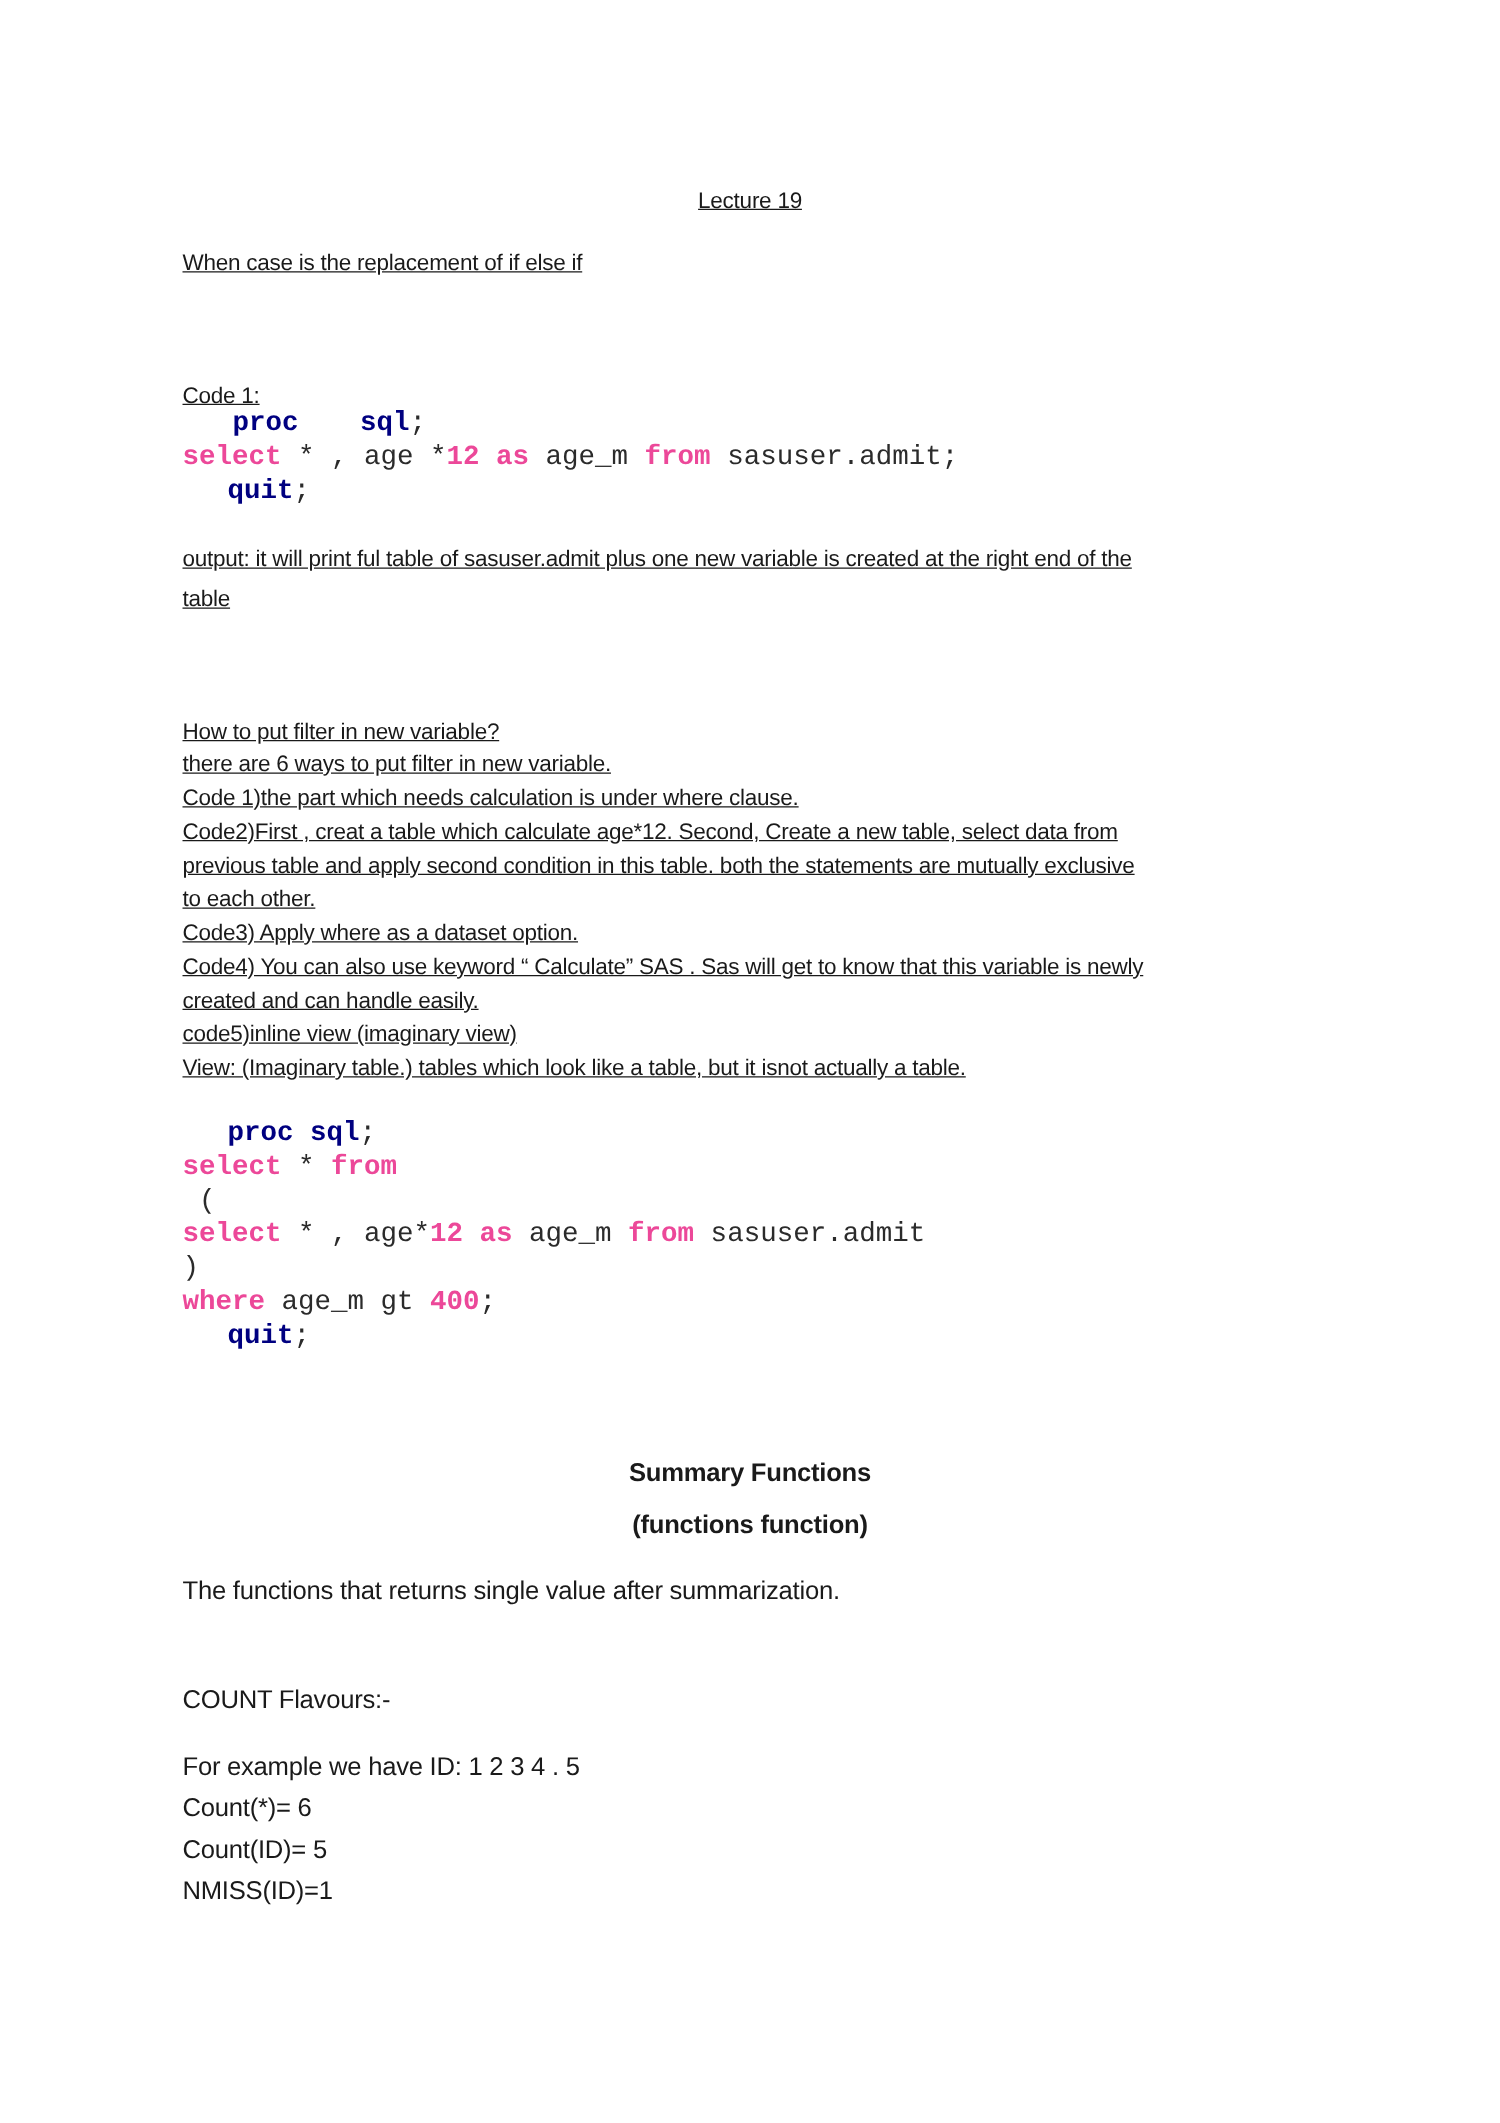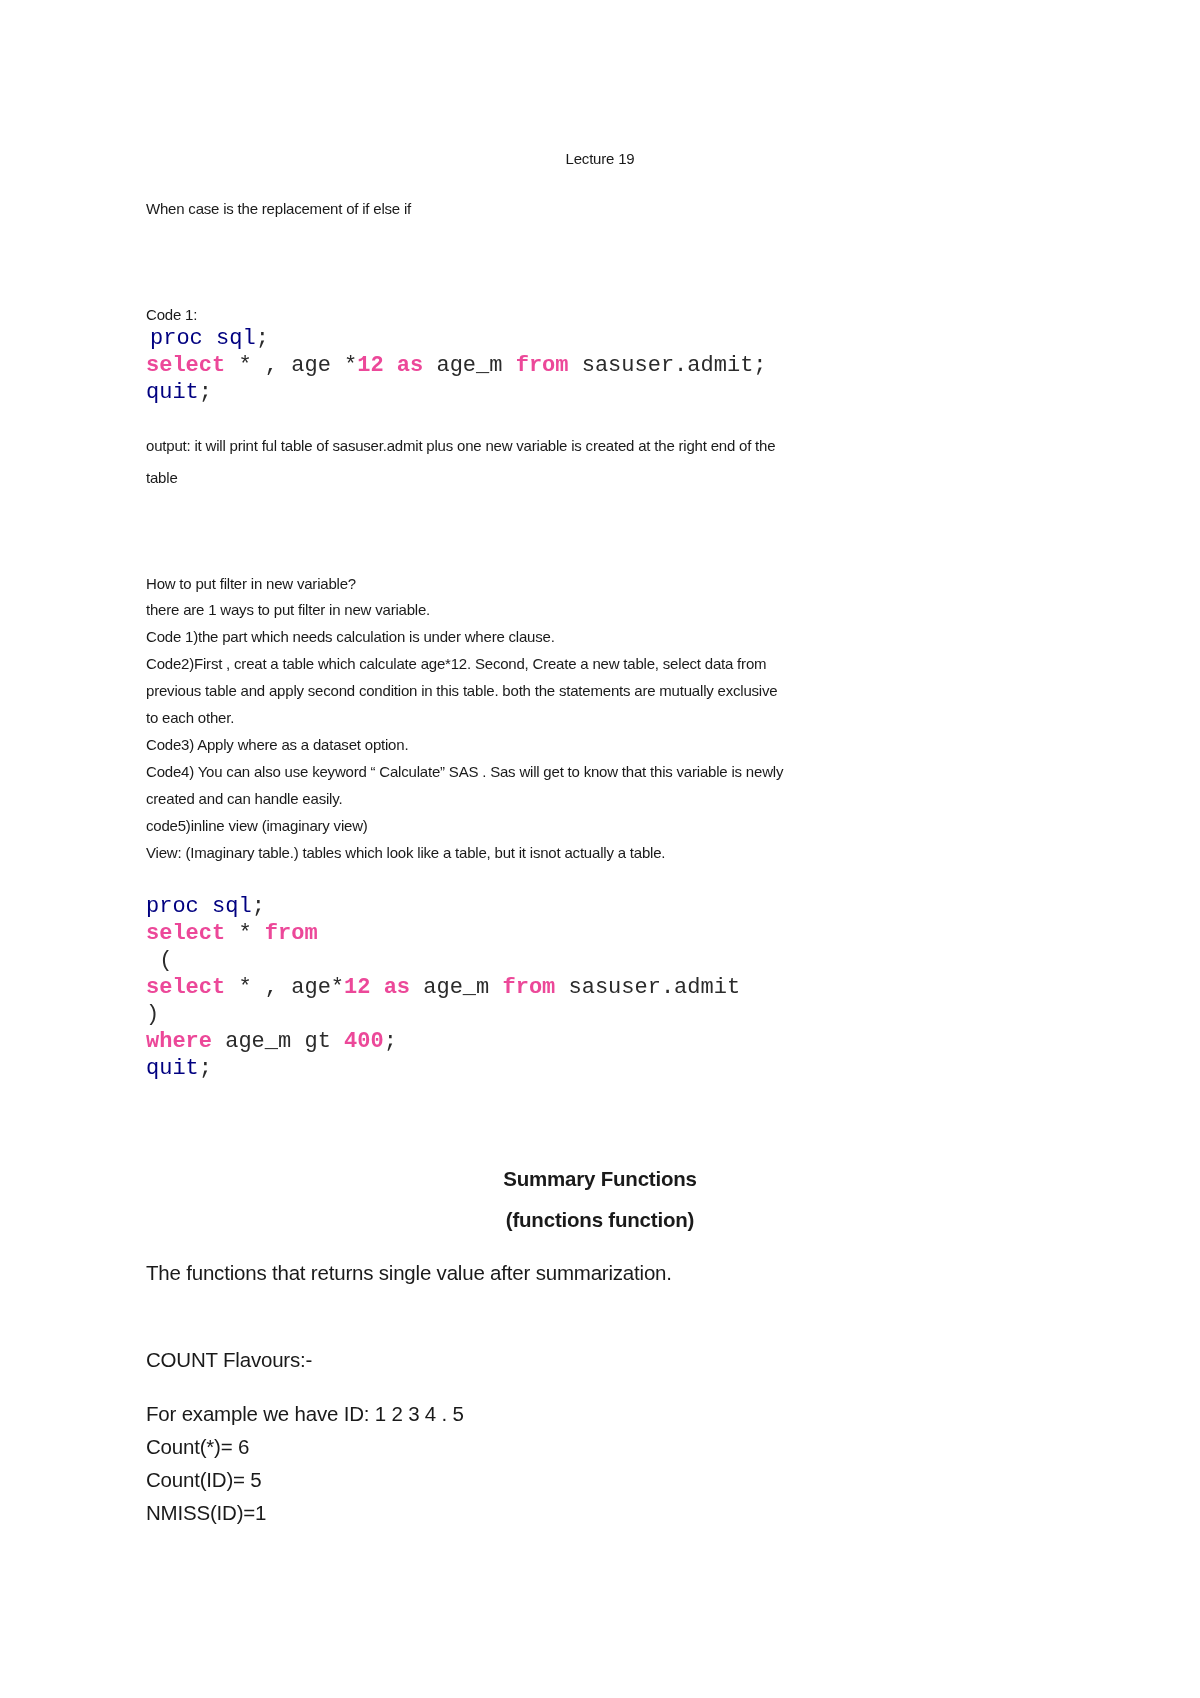--- a/index.html
+++ b/index.html
@@ -1,23 +1,23 @@
 <!DOCTYPE html>
 <html><head>
   <meta charset="utf-8">
   <style>
     html, body { margin: 0; padding: 0; background: #ffffff; }
     body { width: 1200px; height: 1698px; position: relative; overflow: hidden; }
     .page { position: absolute; left: 0; top: 0; width: 1200px; height: 1698px; background: #ffffff; }
     .t { position: absolute; left: 146px; font-family: "Liberation Sans", sans-serif; color: #1a1a1a; white-space: nowrap; }
-    .sm { font-size: 15px; letter-spacing: -0.2px; }
+    .sm { font-size: 18px; letter-spacing: -0.2px; text-decoration: underline; }
     .lg { font-size: 20.5px; letter-spacing: -0.2px; }
     .center { left: 0; width: 1200px; text-align: center; }
     .code { position: absolute; left: 146px; font-family: "Liberation Mono", monospace; font-size: 22px; color: #2b2b2b; white-space: pre; }
-    .kw-proc { color: #000080; font-weight: normal; }
+    .kw-proc { color: #000080; font-weight: bold; margin-left: 36px; }
     .kw { color: #ec4899; font-weight: bold; }
     .num { color: #ec4899; font-weight: bold; }
     .plain { color: #2b2b2b; }
     .bold { font-weight: bold; }
   </style>
 </head>
 <body>
 
 <div class="page">
 
@@ -29,21 +29,21 @@
   <div class="code" style="top:326px; left:150px;"><span class="kw-proc">proc</span><span class="kw-proc"> sql</span><span class="plain">;</span></div>
 
   <div class="code" style="top:353px;"><span class="kw">select</span><span class="plain"> * , age *</span><span class="num">12</span><span class="plain"> </span><span class="kw">as</span><span class="plain"> age_m </span><span class="kw">from</span><span class="plain"> sasuser.admit;</span></div>
 
   <div class="code" style="top:380px;"><span class="kw-proc">quit</span><span class="plain">;</span></div>
 
   <div class="t sm" style="top:437px;">output: it will print ful table of sasuser.admit plus one new variable is created at the right end of the</div>
   <div class="t sm" style="top:469px;">table</div>
 
   <div class="t sm" style="top:575px;text-align:center;">How to put filter in new variable?</div>
-  <div class="t sm" style="top:601px;">there are 1 ways to put filter in new variable.</div>
+  <div class="t sm" style="top:601px;">there are 6 ways to put filter in new variable.</div>
   <div class="t sm" style="top:628px;">Code 1)the part which needs calculation is under where clause.</div>
   <div class="t sm" style="top:655px;">Code2)First ,  creat a table which calculate age*12. Second, Create a new table,  select data from</div>
   <div class="t sm" style="top:682px;">previous table and apply second condition in this table. both the statements are mutually exclusive</div>
   <div class="t sm" style="top:709px;">to each other.</div>
   <div class="t sm" style="top:736px;">Code3) Apply where as a dataset option.</div>
   <div class="t sm" style="top:763px;">Code4)  You can also use keyword “ Calculate” SAS . Sas will get to know that this variable is newly</div>
   <div class="t sm" style="top:790px;">created and can handle easily.</div>
   <div class="t sm" style="top:817px;">code5)inline view (imaginary view)</div>
   <div class="t sm" style="top:844px;">View: (Imaginary table.) tables which look like a table, but it isnot actually a table.</div>
 

